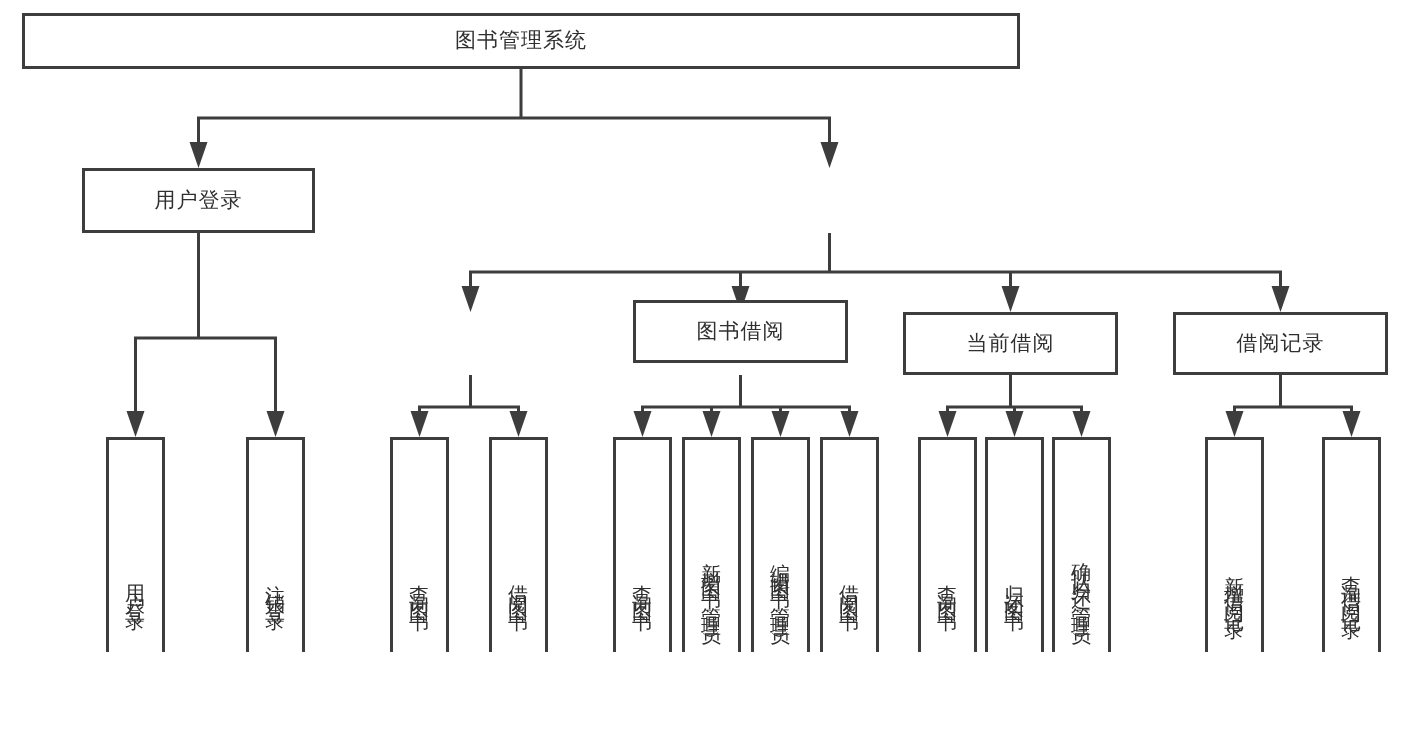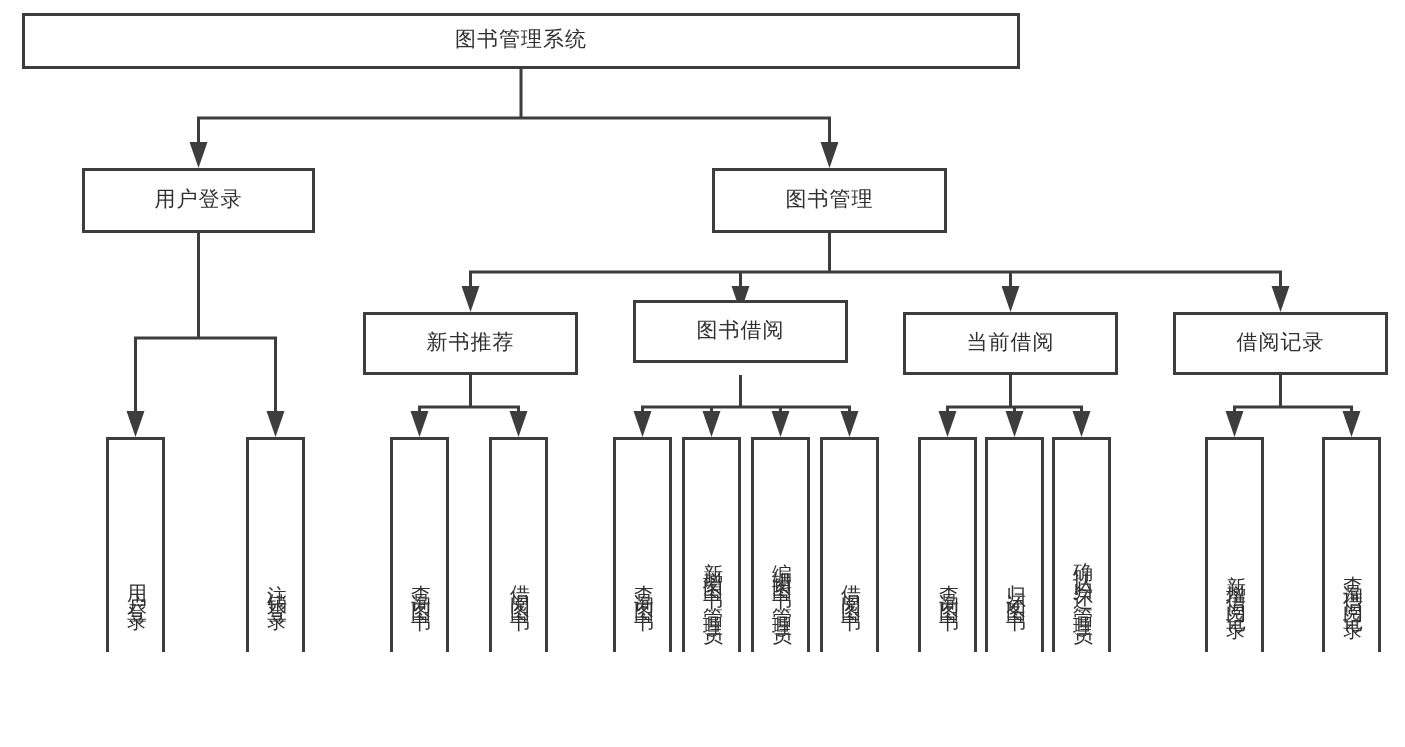--- a/index.html
+++ b/index.html
@@ -1,20 +1,20 @@
 <!DOCTYPE html>
 <html><head>
 <meta charset="utf-8">
 <style>
   html,body{margin:0;padding:0;background:#ffffff;}
   .canvas{
     position:relative;
     width:1405px;height:652px;
     background:var(--fill,#ffffff);
-    font-family:Liberation Mono, monospace;
+    font-family:Liberation Serif, serif;
     color:var(--text,#2f2f2f);
     overflow:hidden;
   }
   svg.connectors{
     position:absolute;left:0;top:0;
     color:var(--line,#3d3d3d);
     pointer-events:none;
   }
   .box{
     position:absolute;
@@ -80,23 +80,21 @@
       <polygon points="1005.5,411 1023.5,411 1014.5,437"></polygon>
       <polygon points="1072.5,411 1090.5,411 1081.5,437"></polygon>
       <polygon points="1225.5,411 1243.5,411 1234.5,437"></polygon>
       <polygon points="1342.5,411 1360.5,411 1351.5,437"></polygon>
     </g>
   </svg>
 
   <div class="box" style="left:22px;top:13px;width:998px;height:56px;">图书管理系统</div>
 
   <div class="box" style="left:82px;top:168px;width:233px;height:65px;">用户登录</div>
-  <div class="box" style="left:712px;top:168px;width:235px;height:65px;">图书管理</div>
 
-  <div class="box" style="left:363px;top:312px;width:215px;height:63px;">新书推荐</div>
   <div class="box" style="left:633px;top:300px;width:215px;height:63px;">图书借阅</div>
   <div class="box" style="left:1173px;top:312px;width:215px;height:63px;">借阅记录</div>
   <div class="box" style="left:903px;top:312px;width:215px;height:63px;">当前借阅</div>
 
   <div class="box vbox" style="left:106px;top:437px;width:59px;height:300px;">
     <span>用户登录</span>
     </div>
   <div class="box vbox" style="left:246px;top:437px;width:59px;height:300px;">
     <span>注销登录</span>
     </div>

